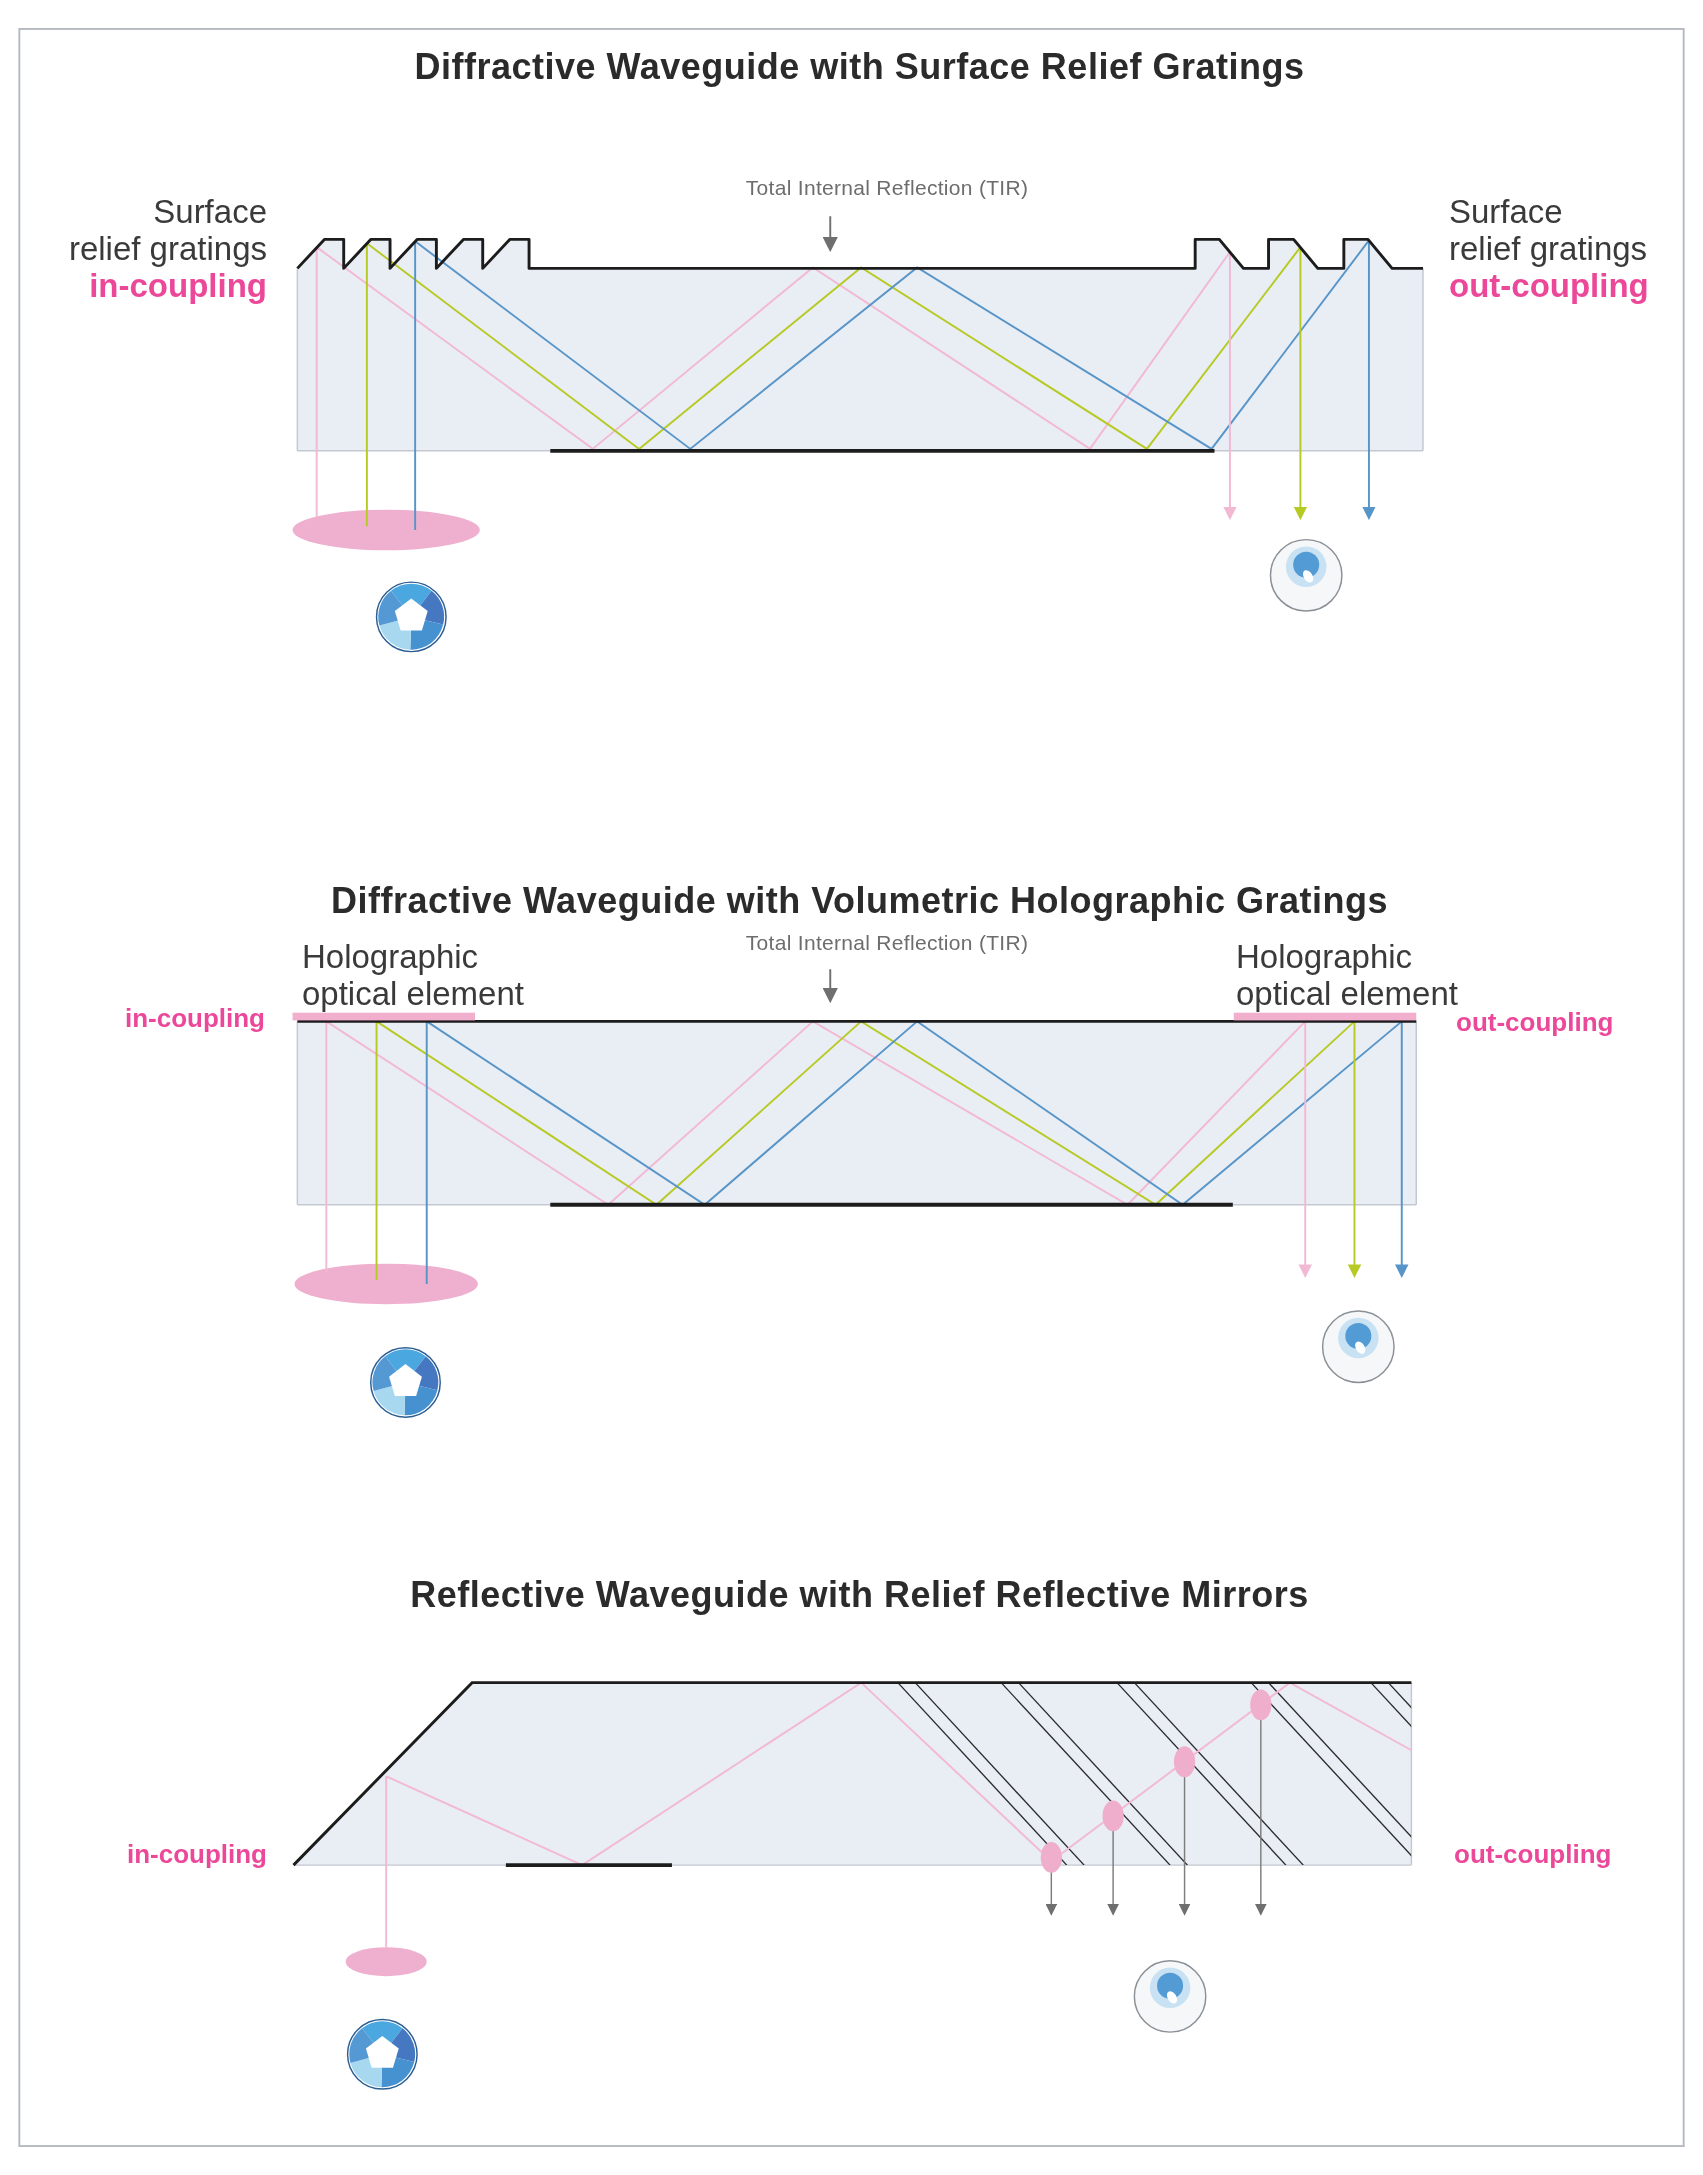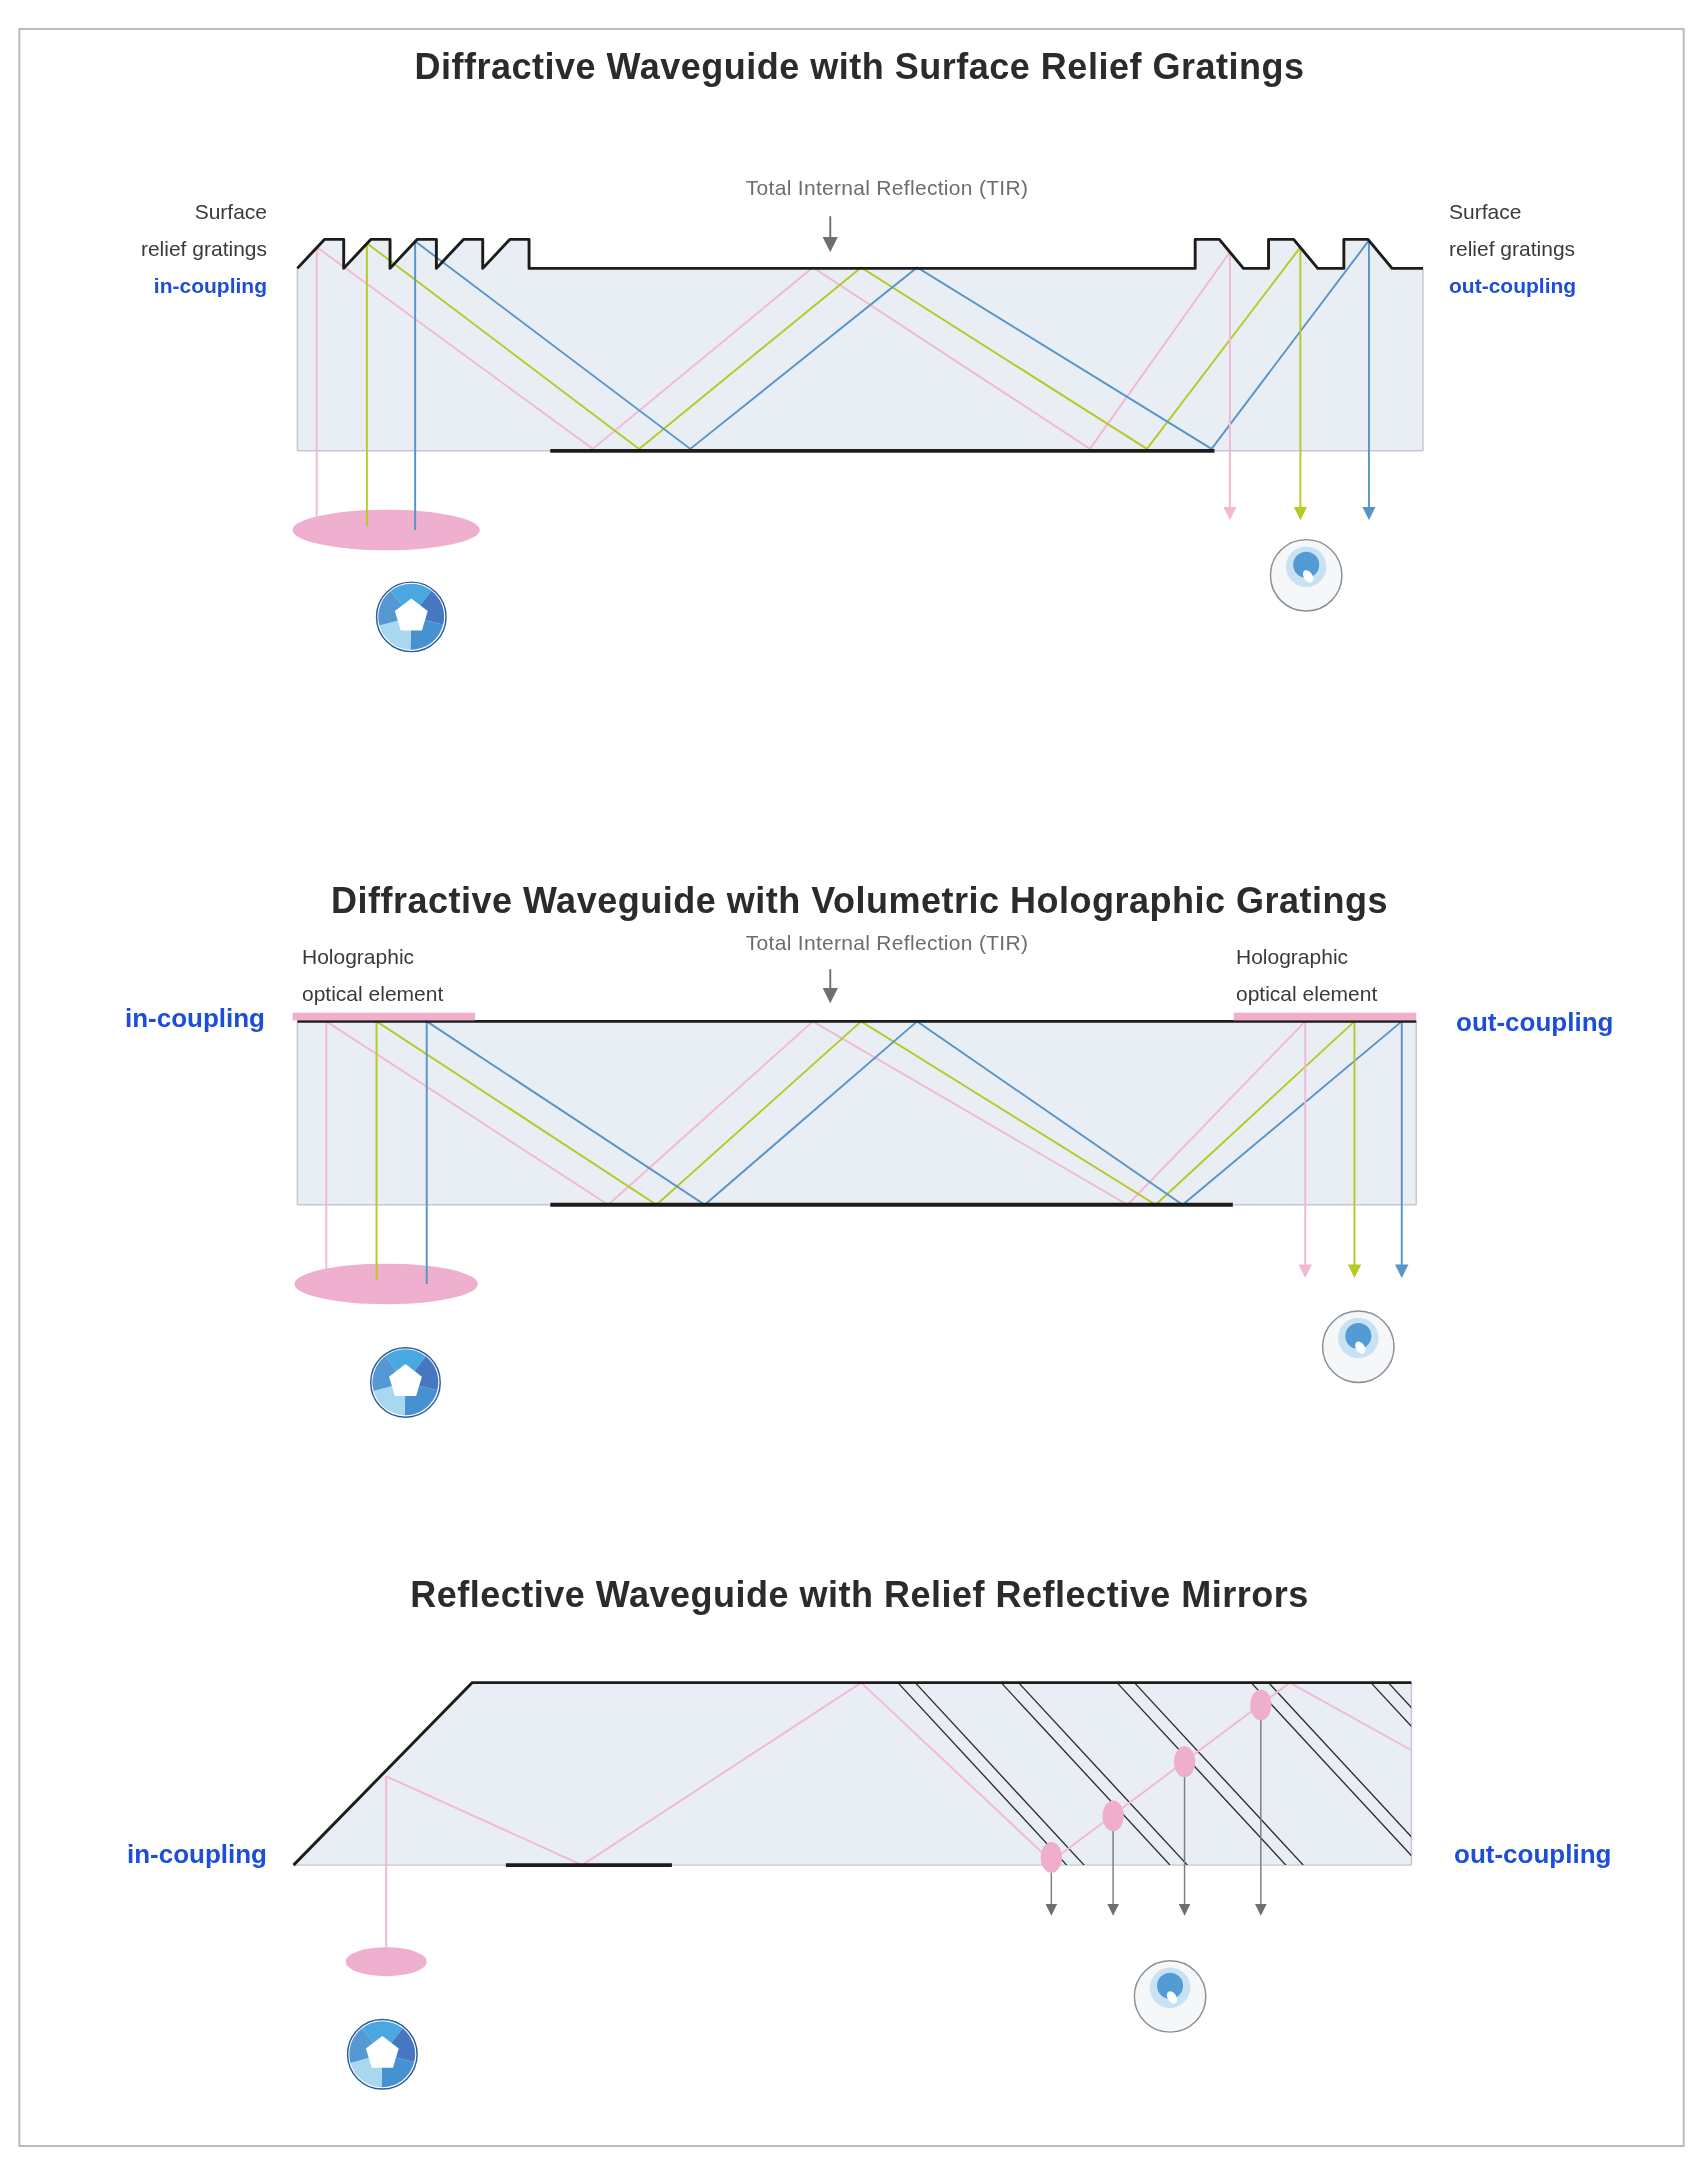--- a/index.html
+++ b/index.html
@@ -3,22 +3,22 @@
 <meta charset="utf-8">
 <style>
   html,body{margin:0;padding:0;background:#ffffff;}
   #canvas{position:relative;width:1703px;height:2175px;background:#ffffff;
           font-family:"Liberation Sans","DejaVu Sans",sans-serif;overflow:hidden;}
   #diagram-svg{position:absolute;left:0;top:0;}
   .abs{position:absolute;padding-left:8px;}
   .title{width:1703px;left:0;text-align:center;font-size:36px;font-weight:600;
          color:#2b2b2b;letter-spacing:0.5px;}
   .tir{width:676px;text-align:center;font-size:21px;color:#6d6d6d;letter-spacing:0.3px;}
-  .side-label{font-size:21px;line-height:37px;color:#3a3a3a;}
-  .side-label .accent, .coupling{color:#1d4ed8;font-weight:bold;}
+  .side-label{font-size:33px;line-height:37px;color:#3a3a3a;}
+  .side-label .accent, .coupling{color:#ec4899;font-weight:bold;}
   .coupling{font-size:26px;line-height:37px;}
   .right-align{text-align:right;}
 </style>
 </head>
 <body>
 
 <div id="canvas">
 
 <svg id="diagram-svg" width="1703" height="2175" viewBox="0 0 1764 2253">
   <defs>

